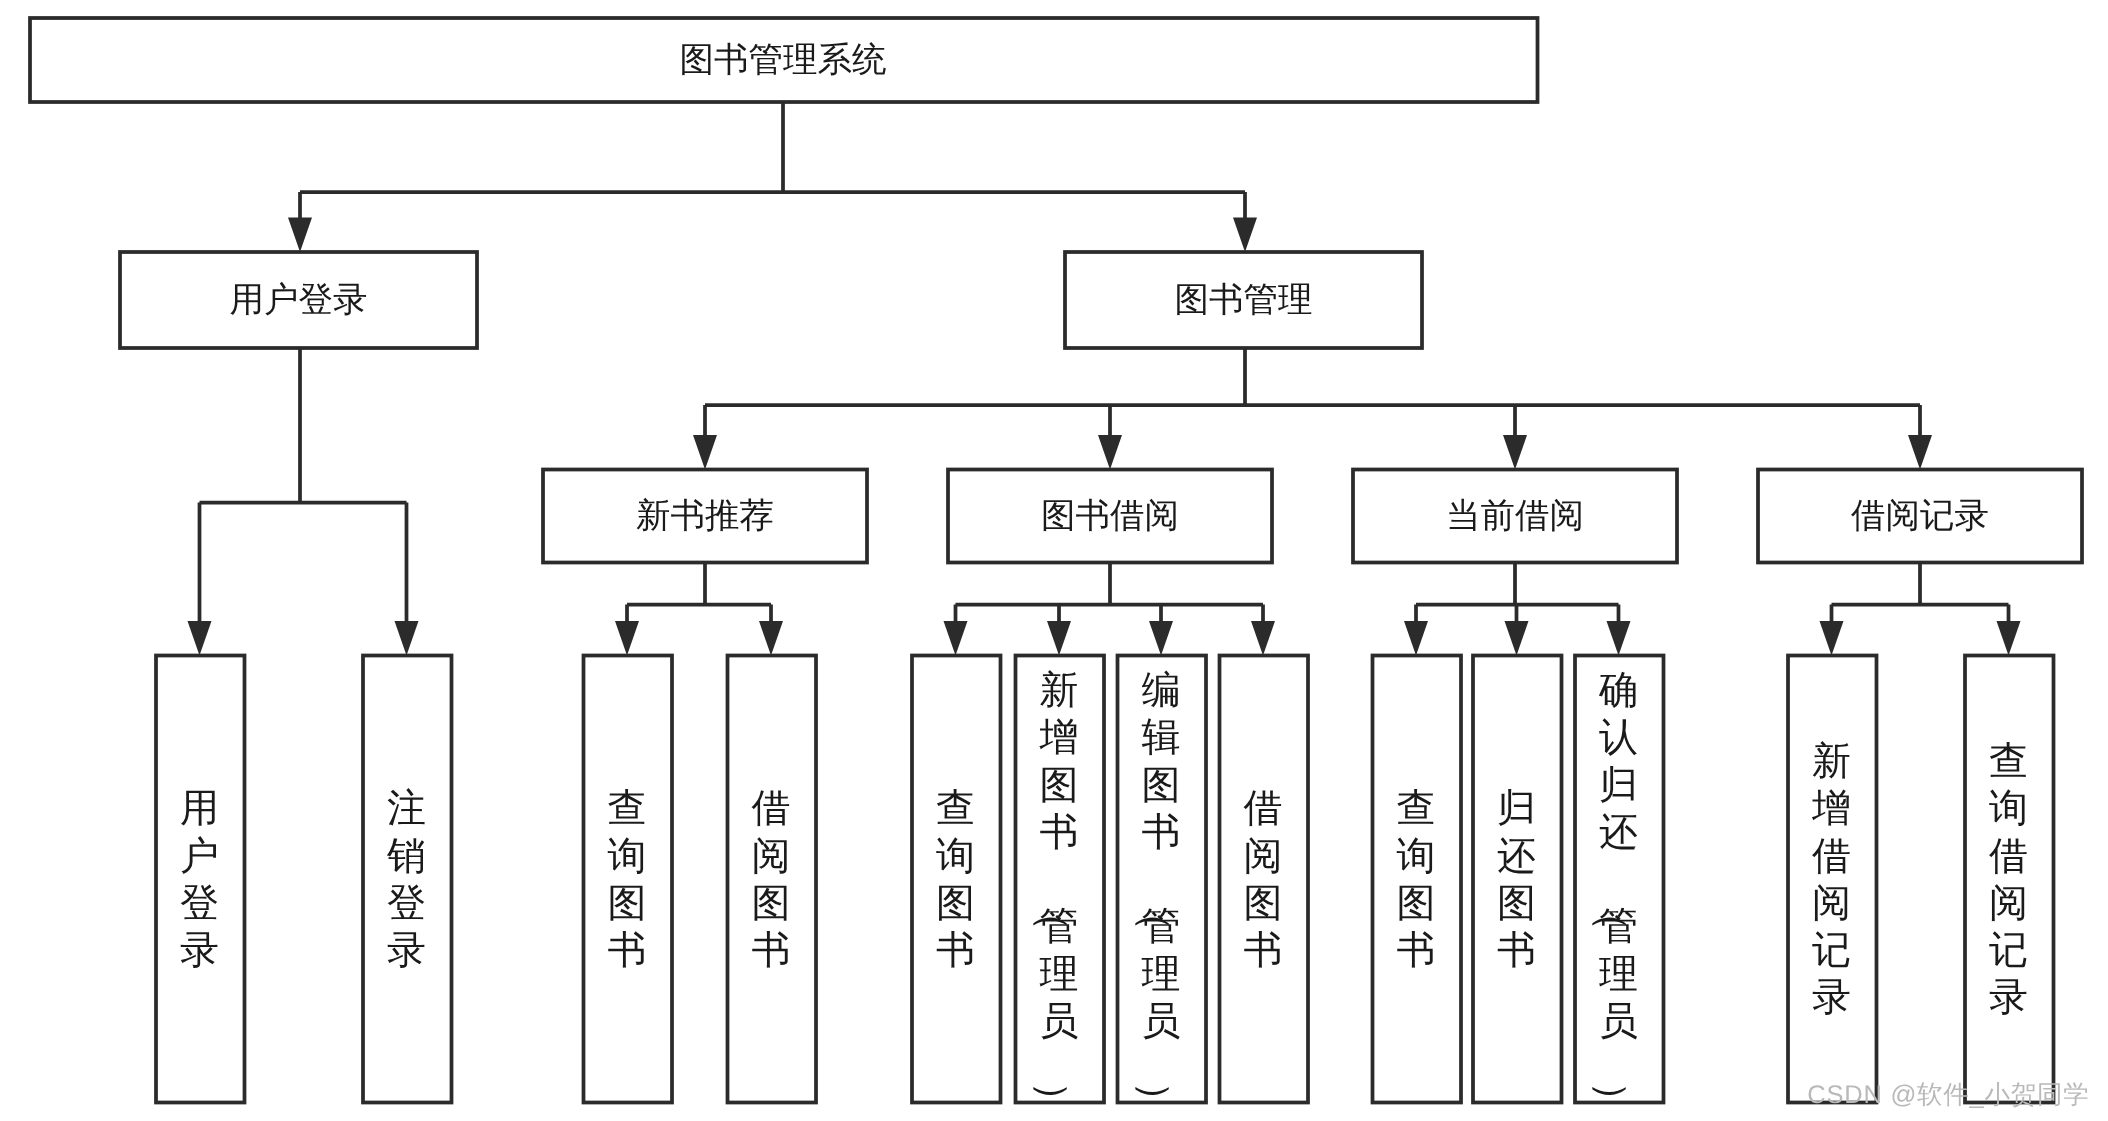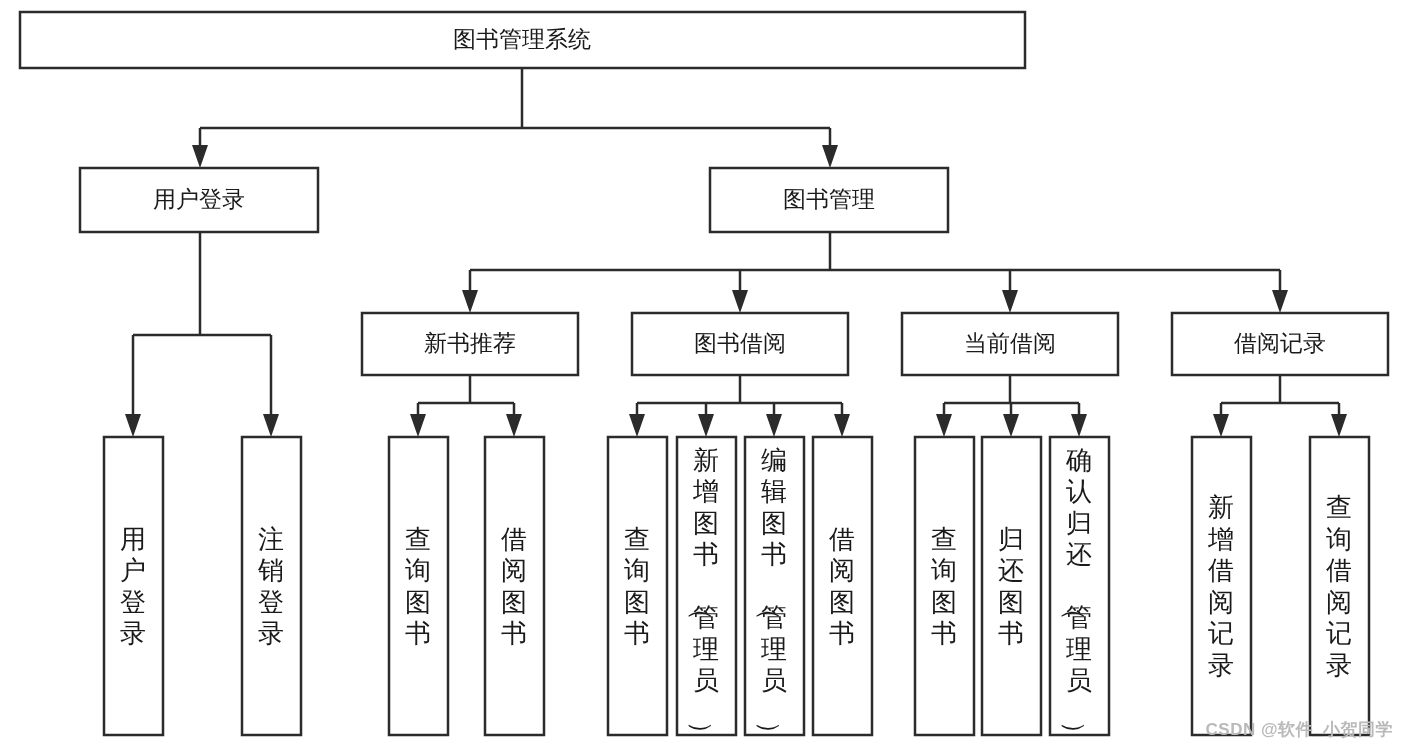--- a/index.html
+++ b/index.html
@@ -54,21 +54,20 @@
   }
   .watermark {
     position: absolute;
     right: 12px;
     bottom: 6px;
     font-family: "Liberation Sans", "DejaVu Sans", sans-serif;
     font-size: 17px;
     color: #b9b9b9;
     white-space: nowrap;
     letter-spacing: 0.5px;
-    font-weight: bold;
   }
 </style>
 </head>
 <body>
 
 <div id="diagram-root">
   <svg class="diagram" viewBox="0 0 1405 747" xmlns="http://www.w3.org/2000/svg">
 
     <g>
       <path class="connector" d="M 522 68 L 522 128"></path>

